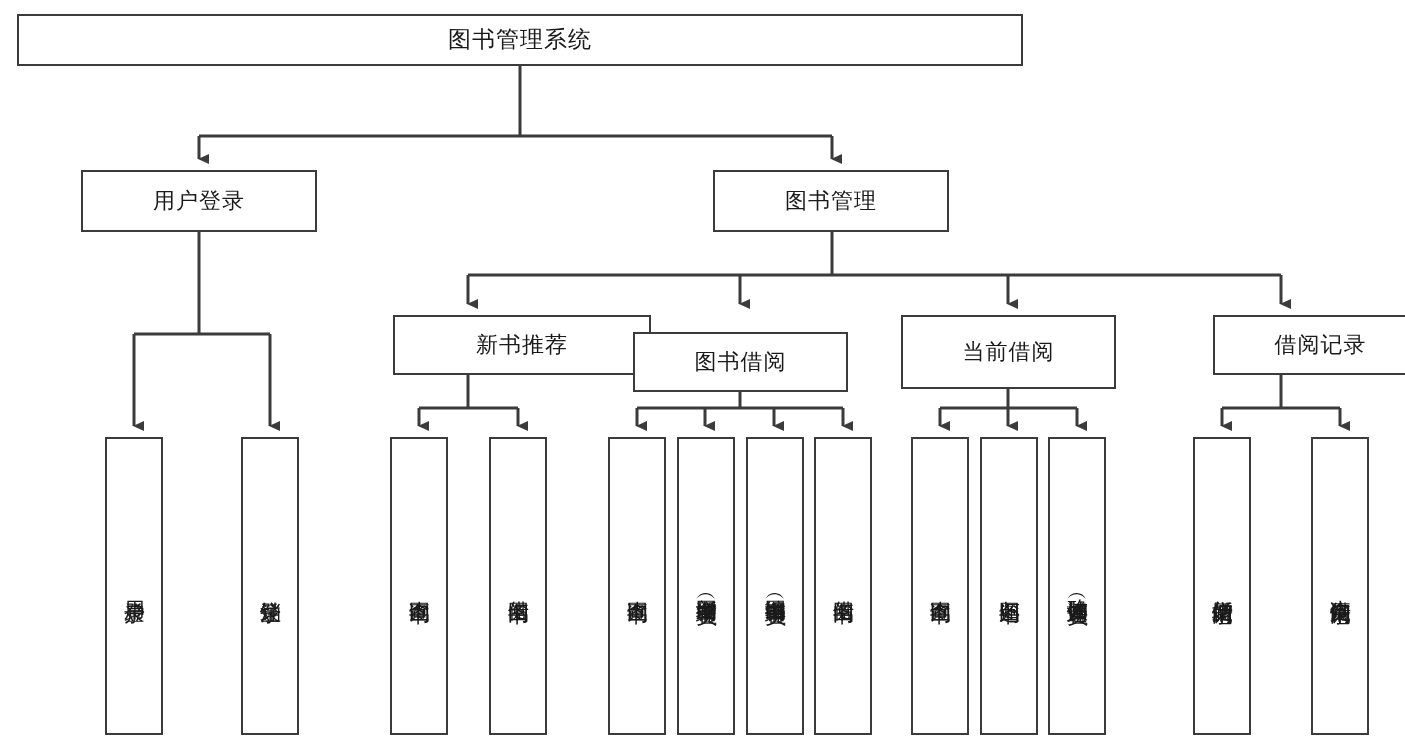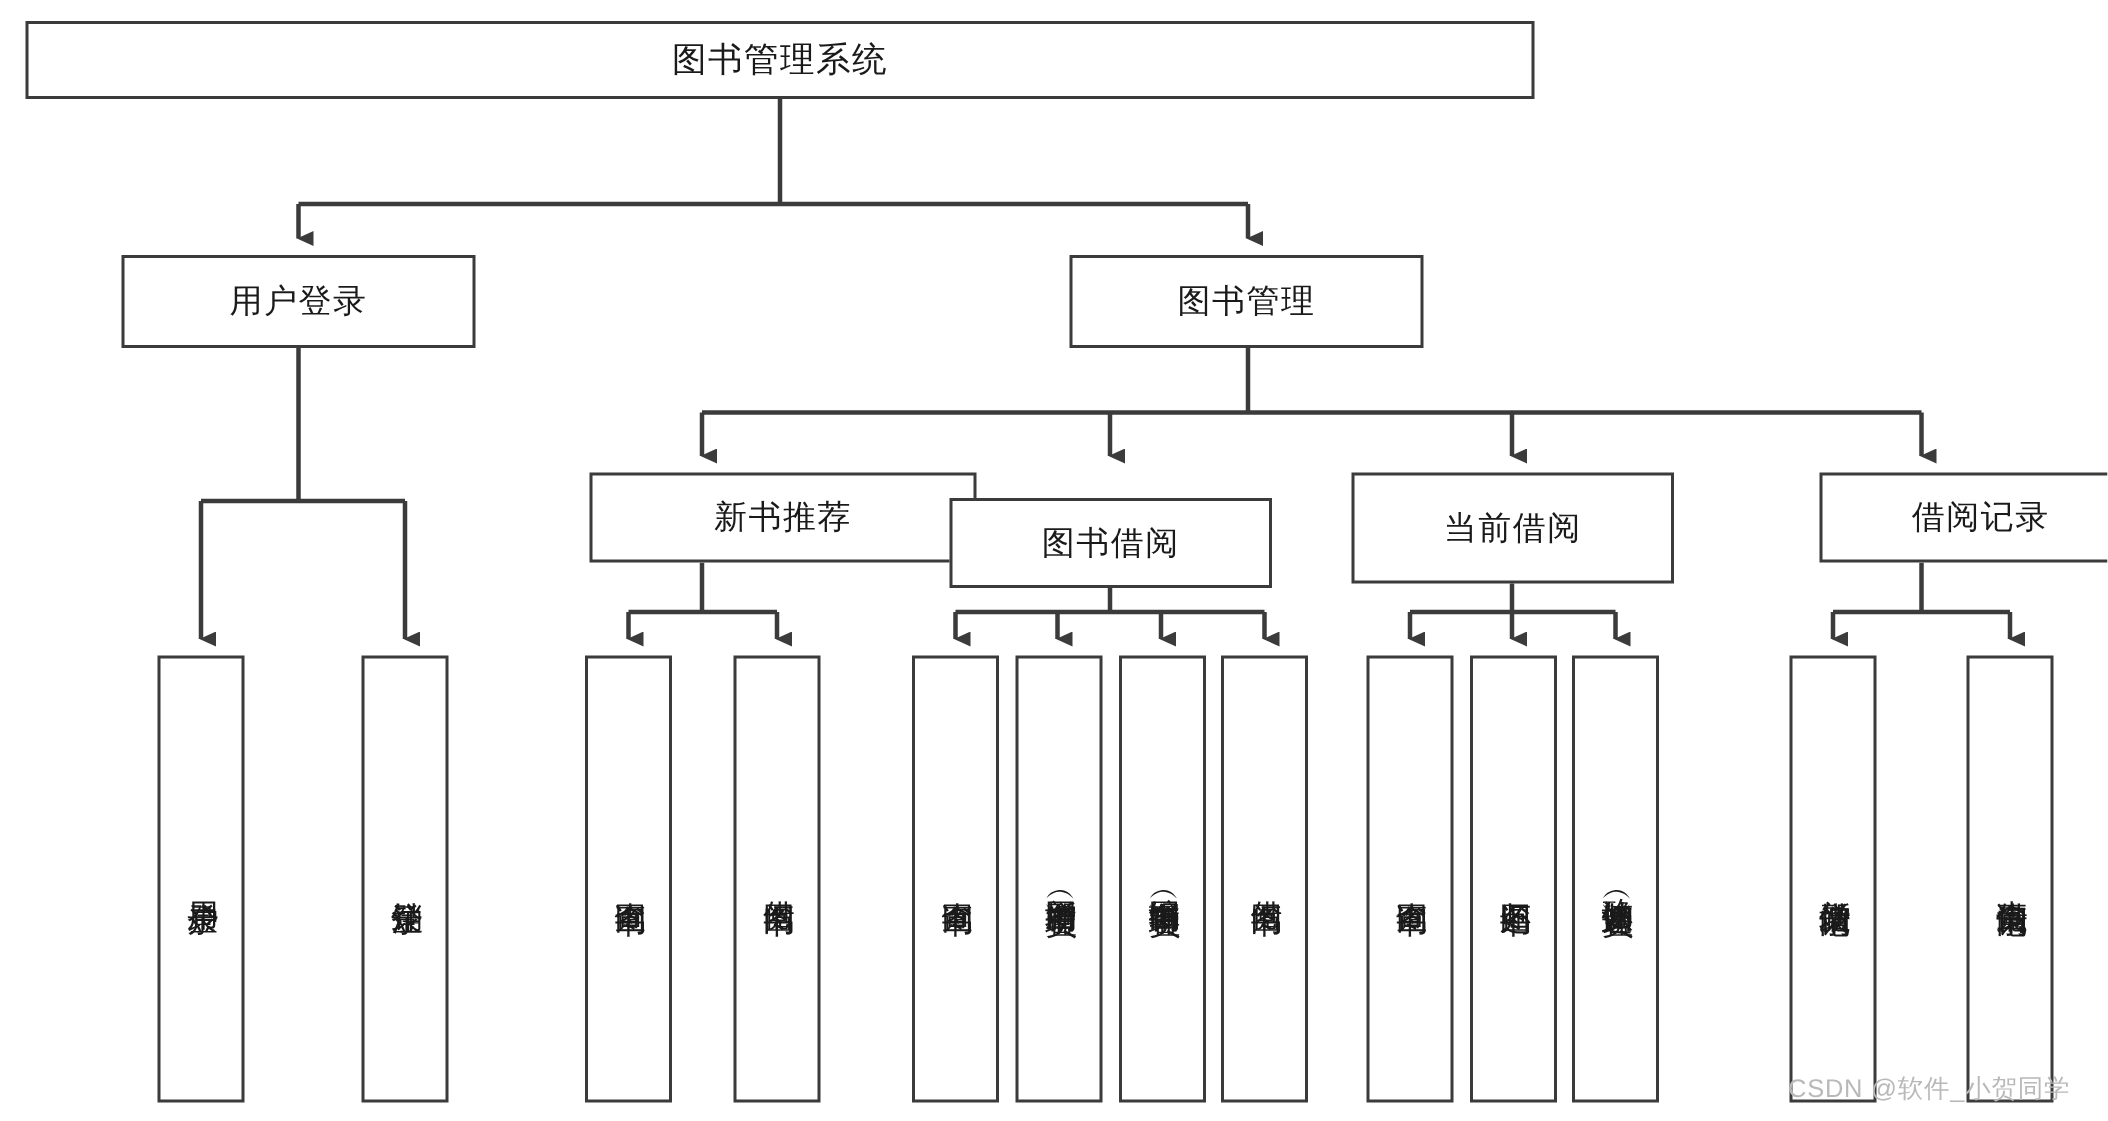--- a/index.html
+++ b/index.html
@@ -138,15 +138,14 @@
   <div class="node node-v" style="left:746px; top:437px; width:58px; height:298px;">编辑图书（管理员）</div>
   <div class="node node-v" style="left:814px; top:437px; width:58px; height:298px;">借阅图书</div>
 
   <div class="node node-v" style="left:911px; top:437px; width:58px; height:298px;">查询图书</div>
   <div class="node node-v" style="left:980px; top:437px; width:58px; height:298px;">归还图书</div>
   <div class="node node-v" style="left:1048px; top:437px; width:58px; height:298px;">确认归还（管理员）</div>
 
   <div class="node node-v" style="left:1193px; top:437px; width:58px; height:298px;">新增借阅记录</div>
   <div class="node node-v" style="left:1311px; top:437px; width:58px; height:298px;">查询借阅记录</div>
 
-  <div class="watermark" style="left:1192px; top:714px;">CSDN @软件_小贺同学</div>
 
 </div>
 
 </body></html>

